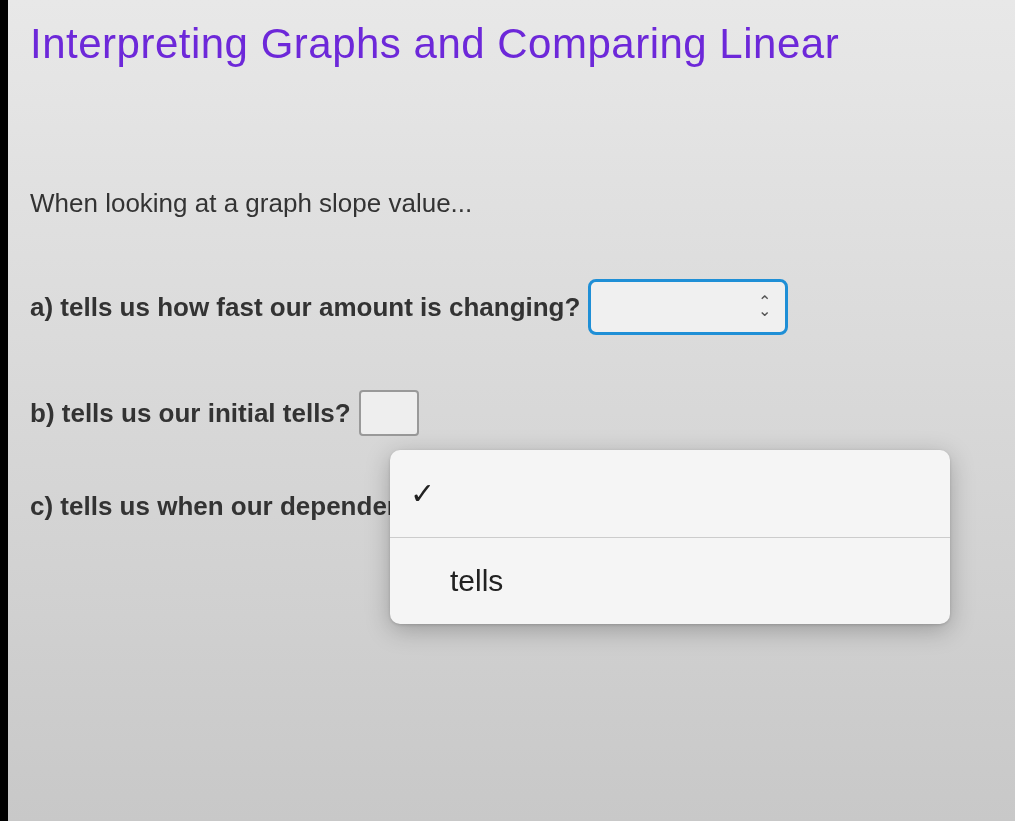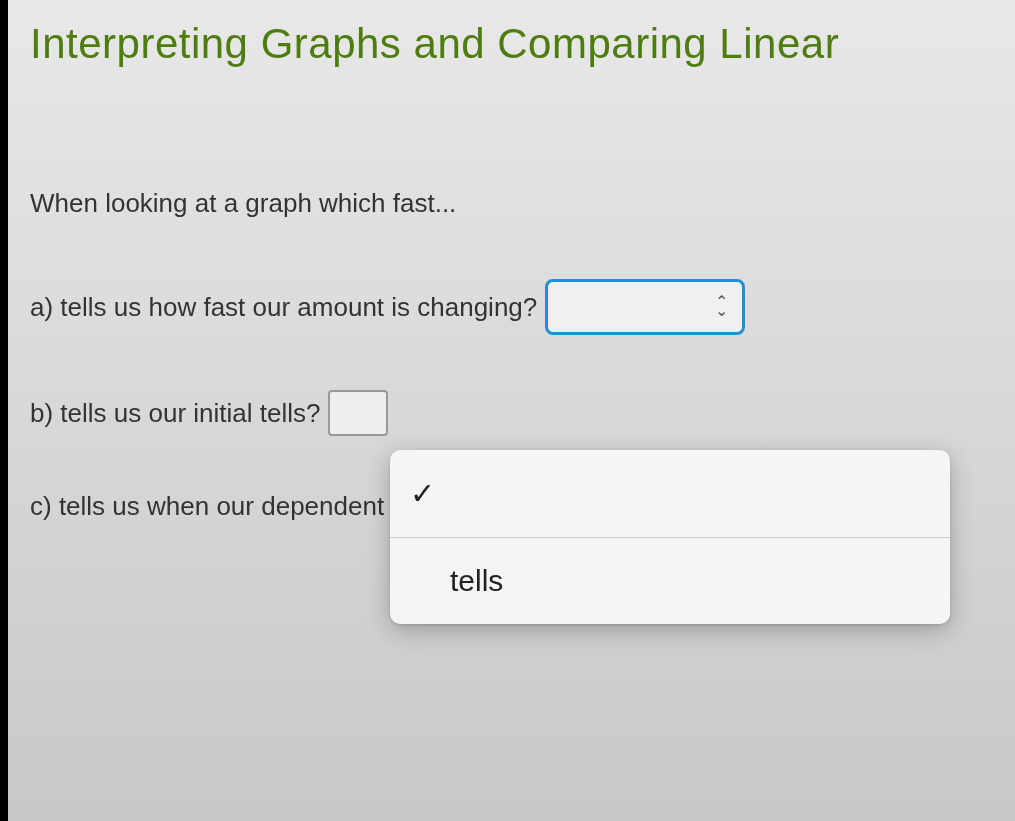--- a/index.html
+++ b/index.html
@@ -15,39 +15,39 @@
       overflow: hidden;
       position: relative;
       color: #333;
     }
     .page {
       padding: 20px 30px;
     }
     .title {
       font-size: 42px;
       font-weight: 400;
-      color: #4d7c0f;
+      color: #6d28d9;
       margin-bottom: 120px;
       letter-spacing: 0.5px;
     }
     .intro {
       font-size: 26px;
       font-weight: 500;
       color: #333;
       margin-bottom: 60px;
     }
     .question-row {
       display: flex;
       align-items: center;
       margin-bottom: 55px;
       font-size: 26px;
       color: #333;
     }
     .question-text {
-      font-weight: 400;
+      font-weight: 700;
     }
     .select-box {
       display: inline-flex;
       align-items: center;
       justify-content: flex-end;
       margin-left: 8px;
       border: 3px solid #1f8fd6;
       border-radius: 8px;
       background: #f0f0f0;
       width: 200px;
@@ -117,21 +117,21 @@
     }
   </style>
 </head>
 <body>
 
 <div class="left-edge"></div>
 
 <div class="page">
   <h1 class="title">Interpreting Graphs and Comparing Linear</h1>
 
-  <div class="intro">When looking at a graph which fast...</div>
+  <div class="intro">When looking at a graph slope value...</div>
 
   <div class="question-row">
     <span class="question-text">a) tells us how fast our amount is changing?</span>
     <div class="select-box">
       <span></span>
       <div class="select-caret">
         <span>⌃</span>
         <span>⌄</span>
       </div>
     </div>

